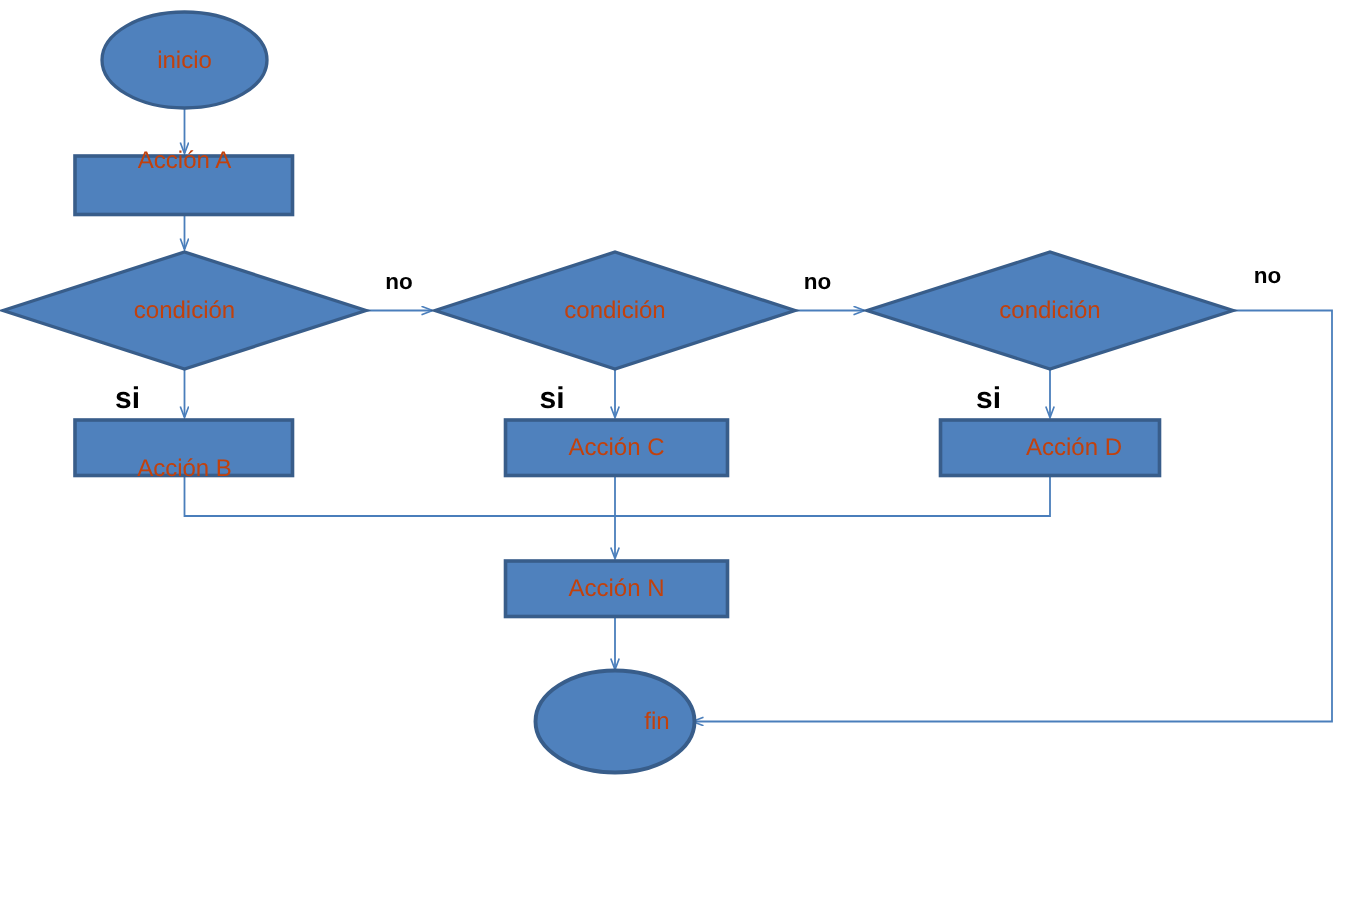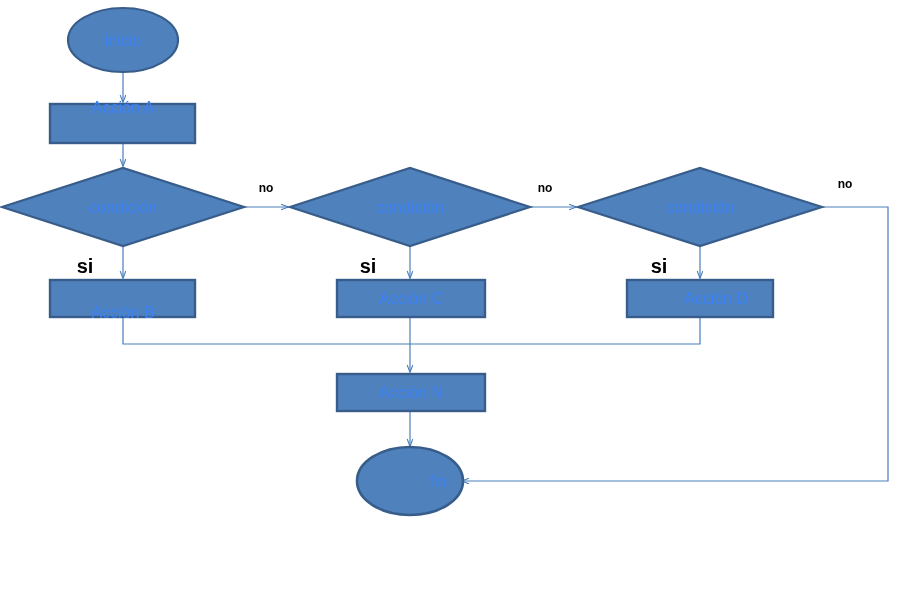--- a/index.html
+++ b/index.html
@@ -20,34 +20,34 @@
   }
   #canvas svg.layer {
     position: absolute;
     left: 0;
     top: 0;
     width: 911px;
     height: 614px;
   }
   .shape-label {
     position: absolute;
-    color: #3b82f6;
+    color: #c2410c;
     font-family: "Liberation Sans", sans-serif;
     font-size: 16px;
     line-height: 1;
     white-space: nowrap;
     text-align: center;
     pointer-events: none;
     transform: translate(-50%, -50%);
   }
   .edge-label {
     position: absolute;
     color: #000000;
     font-family: "Liberation Sans", sans-serif;
-    font-size: 12px;
+    font-size: 15px;
     font-weight: 700;
     line-height: 1;
     white-space: nowrap;
     transform: translate(-50%, -50%);
   }
   .edge-label.small {
     font-size: 20px;
   }
 </style>
 </head>

